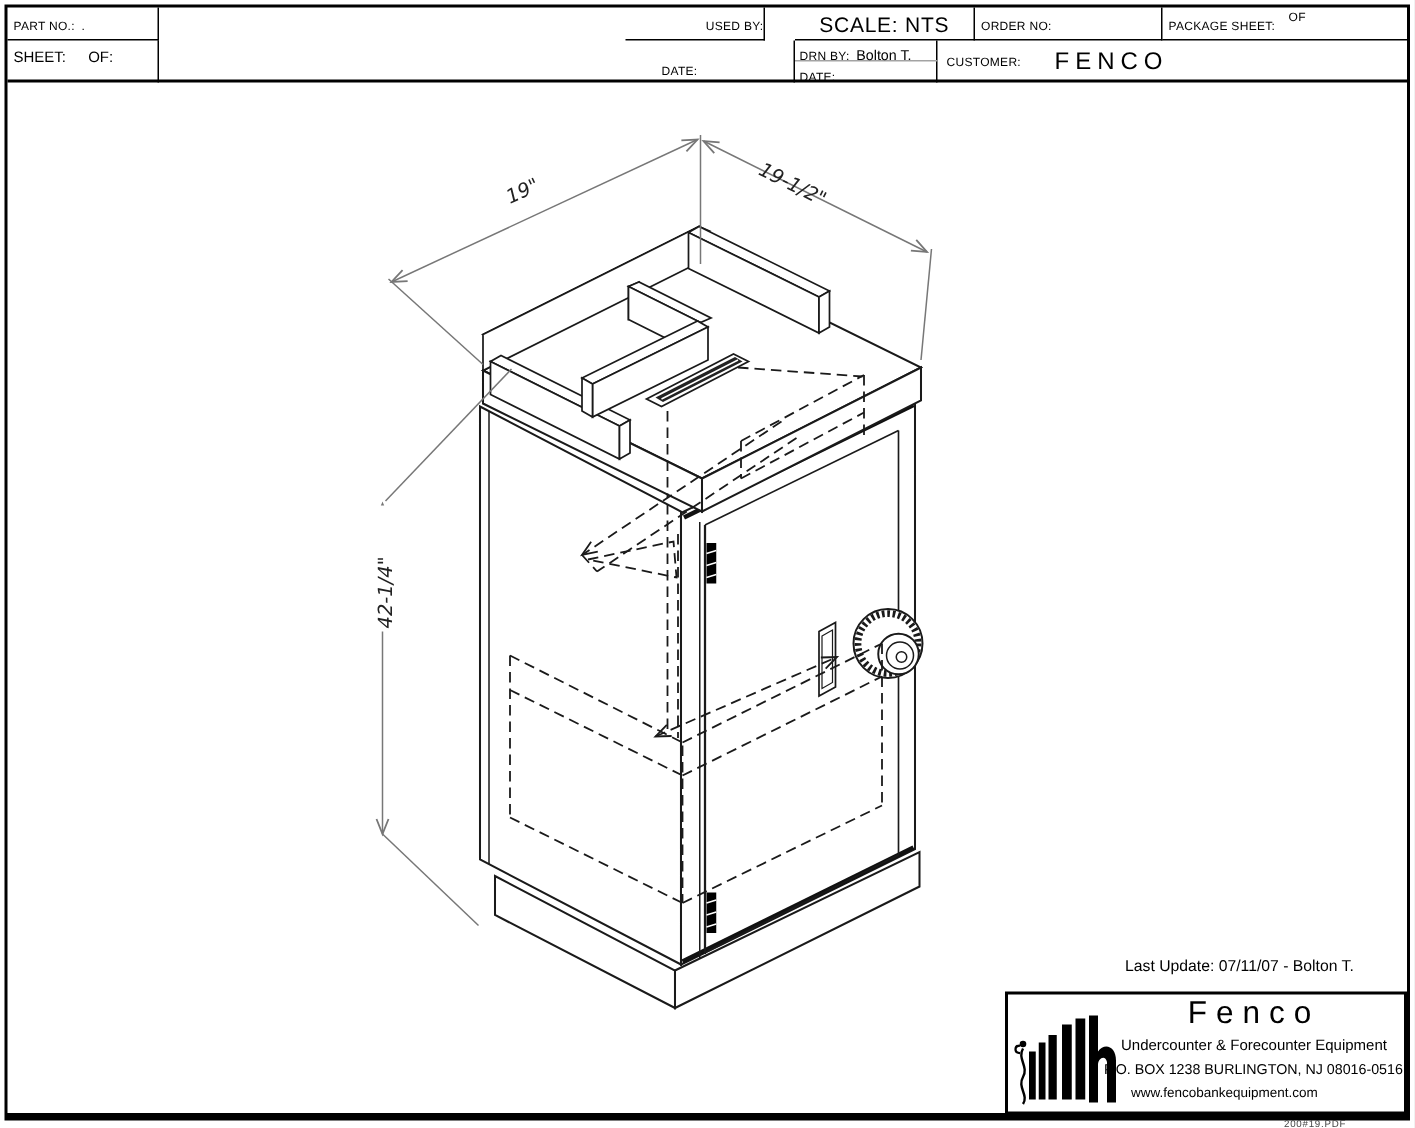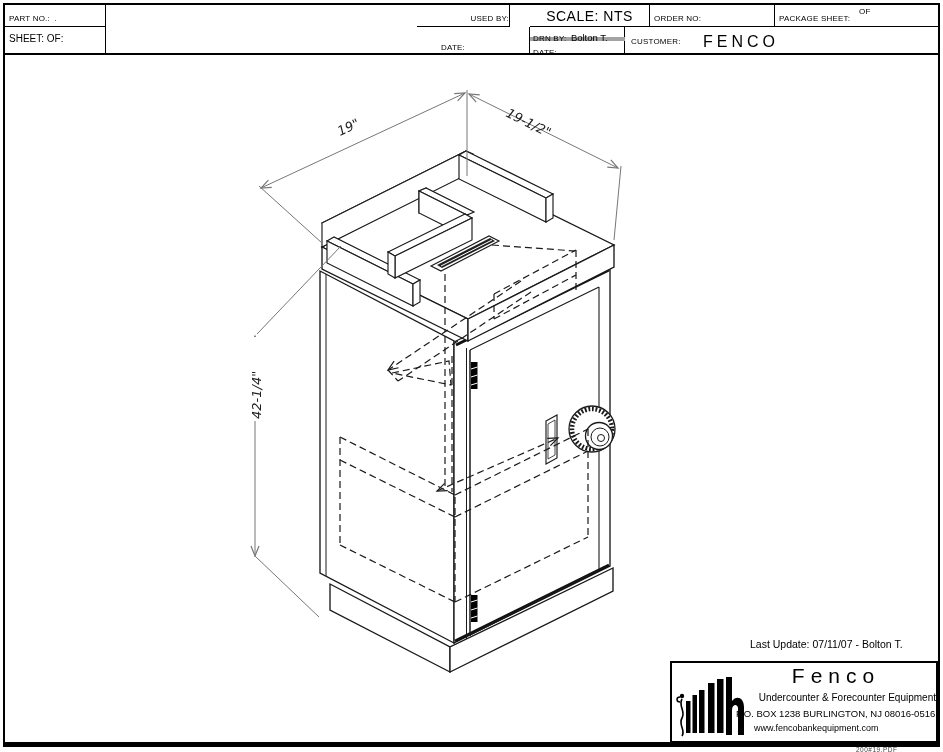--- a/index.html
+++ b/index.html
@@ -169,21 +169,21 @@
   </svg>
 
   <div class="abs tblock">
     <div class="cell br bb pad" style="left:0;top:0;width:101px;height:22px;">
       <span class="lbl">PART NO.:</span>
       <span class="lbl">.</span>
     </div>
     <div class="cell br" style="left:0;top:22px;width:101px;height:28px;">
       <div class="sheet-line" style="padding-left:4px;">
         <span>SHEET:</span>
-        <span style="margin-left:0;">OF:</span>
+        <span style="margin-left:12px;">OF:</span>
       </div>
     </div>
     <div class="cell br bb pad" style="left:412px;top:0;width:93px;height:22px;text-align:right;">
       <span class="lbl">USED BY:</span>
     </div>
     <div class="cell br bb" style="left:525px;top:0;width:120px;height:22px;">
       <div class="scale-line">
         <span>SCALE:</span>
         <span>NTS</span>
       </div>
@@ -192,21 +192,21 @@
       <span class="lbl">ORDER NO:</span>
     </div>
     <div class="cell bb pad" style="left:770px;top:0;width:163px;height:22px;">
       <span class="lbl">PACKAGE SHEET:</span>
       <span class="lbl" style="position:absolute;left:84px;top:2px;">OF</span>
     </div>
     <div class="cell br pad" style="left:432px;top:22px;width:93px;height:28px;">
       <span class="lbl" style="position:absolute;left:4px;bottom:3px;">DATE:</span>
     </div>
     <div class="cell br" style="left:525px;top:22px;width:95px;height:28px;">
-      <div style="position:absolute;left:0;top:0;width:95px;height:14px;border-bottom:4px solid #a3a3a3;padding-left:3px;">
+      <div style="position:absolute;left:0;top:0;width:95px;height:14px;border-bottom:1px solid #a3a3a3;padding-left:3px;">
         <span class="lbl">DRN BY:</span>
         <span class="drn-val">Bolton T.</span>
       </div>
       <div style="position:absolute;left:0;top:14px;width:95px;height:14px;padding-left:3px;">
         <span class="lbl">DATE:</span>
       </div>
     </div>
     <div class="cell" style="left:620px;top:22px;width:313px;height:28px;">
       <span class="lbl" style="position:absolute;left:6px;top:10px;">CUSTOMER:</span>
       <span class="fenco" style="position:absolute;left:78px;top:6px;">FENCO</span>
@@ -221,20 +221,20 @@
       <circle cx="8" cy="21" r="2.2" fill="#000"></circle>
       <path d="M8,24 C4,31 12,36 8,43 C4,50 12,55 8,61" fill="none" stroke="#000" stroke-width="1.6"></path>
       <rect x="12" y="26" width="4.5" height="32" fill="#000"></rect>
       <rect x="18.5" y="20" width="4.5" height="38" fill="#000"></rect>
       <rect x="25" y="15" width="5.5" height="43" fill="#000"></rect>
       <rect x="34" y="8" width="6.5" height="50" fill="#000"></rect>
       <rect x="43" y="4" width="6.5" height="54" fill="#000"></rect>
       <path d="M52,2 L58,2 L58,26 C62,20 70,22 70,32 L70,60 L64,60 L64,33 C63,28 58,30 58,35 L58,60 L52,60 Z" fill="#000"></path>
     </svg>
     <div class="abs brand" style="left:66px;top:1px;width:196px;">Fenco</div>
-    <div class="abs tagline" style="left:64px;top:29px;width:200px;text-align:right;">Undercounter &amp; Forecounter Equipment</div>
+    <div class="abs tagline" style="left:64px;top:29px;width:200px;">Undercounter &amp; Forecounter Equipment</div>
     <div class="abs address" style="left:64px;top:45px;width:200px;">P.O. BOX 1238 BURLINGTON, NJ 08016-0516</div>
     <div class="abs website" style="left:82px;top:60px;">www.fencobankequipment.com</div>
   </div>
 
   <div class="abs page-border"></div>
   <div class="abs footnote" style="left:856px;top:746px;">200#19.PDF</div>
 </div>
 
 </body></html>

